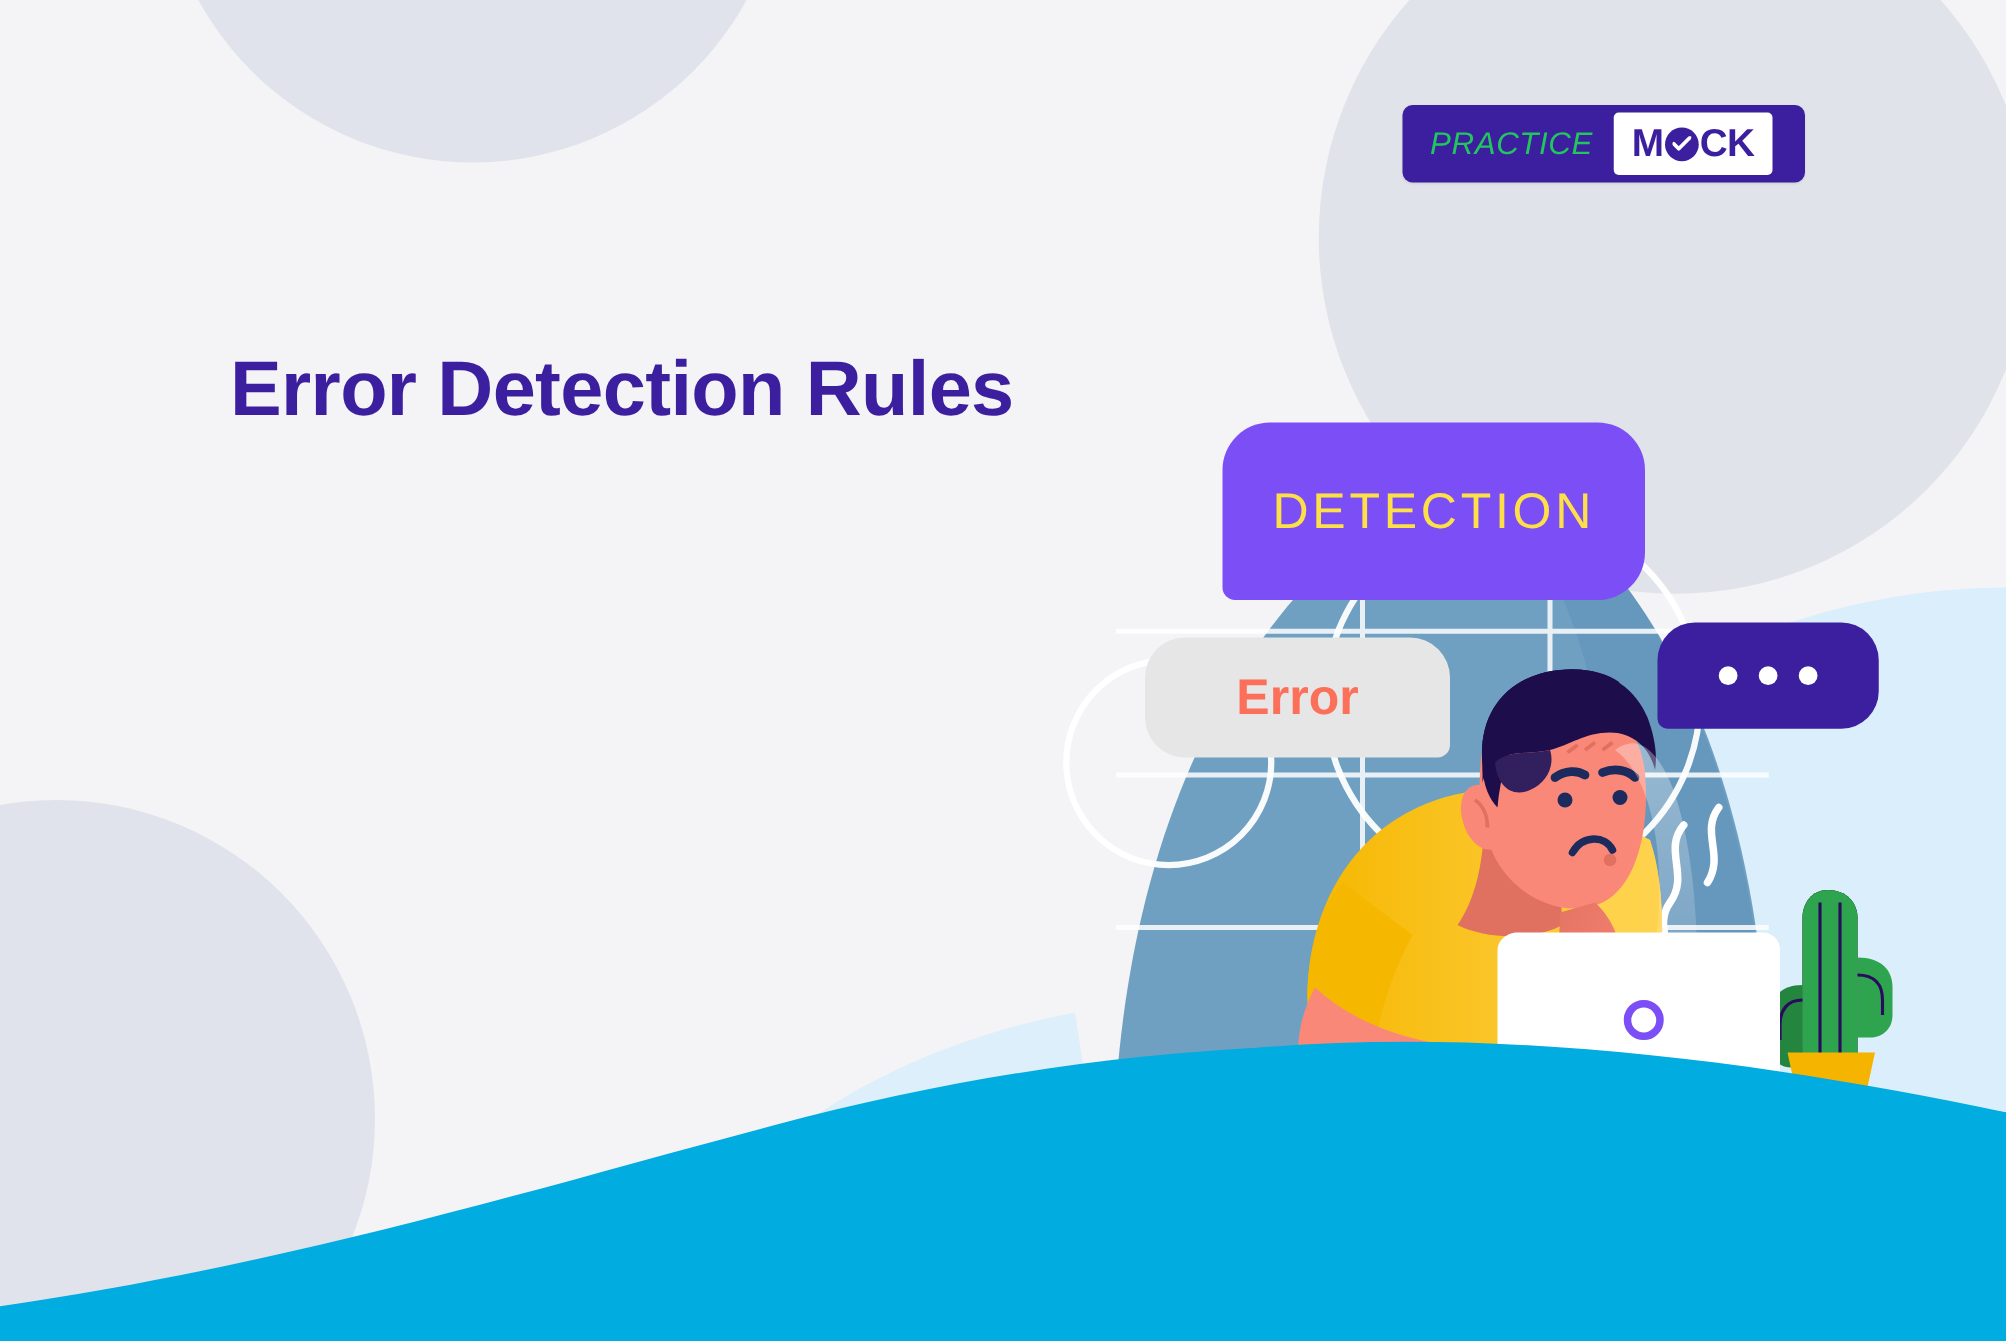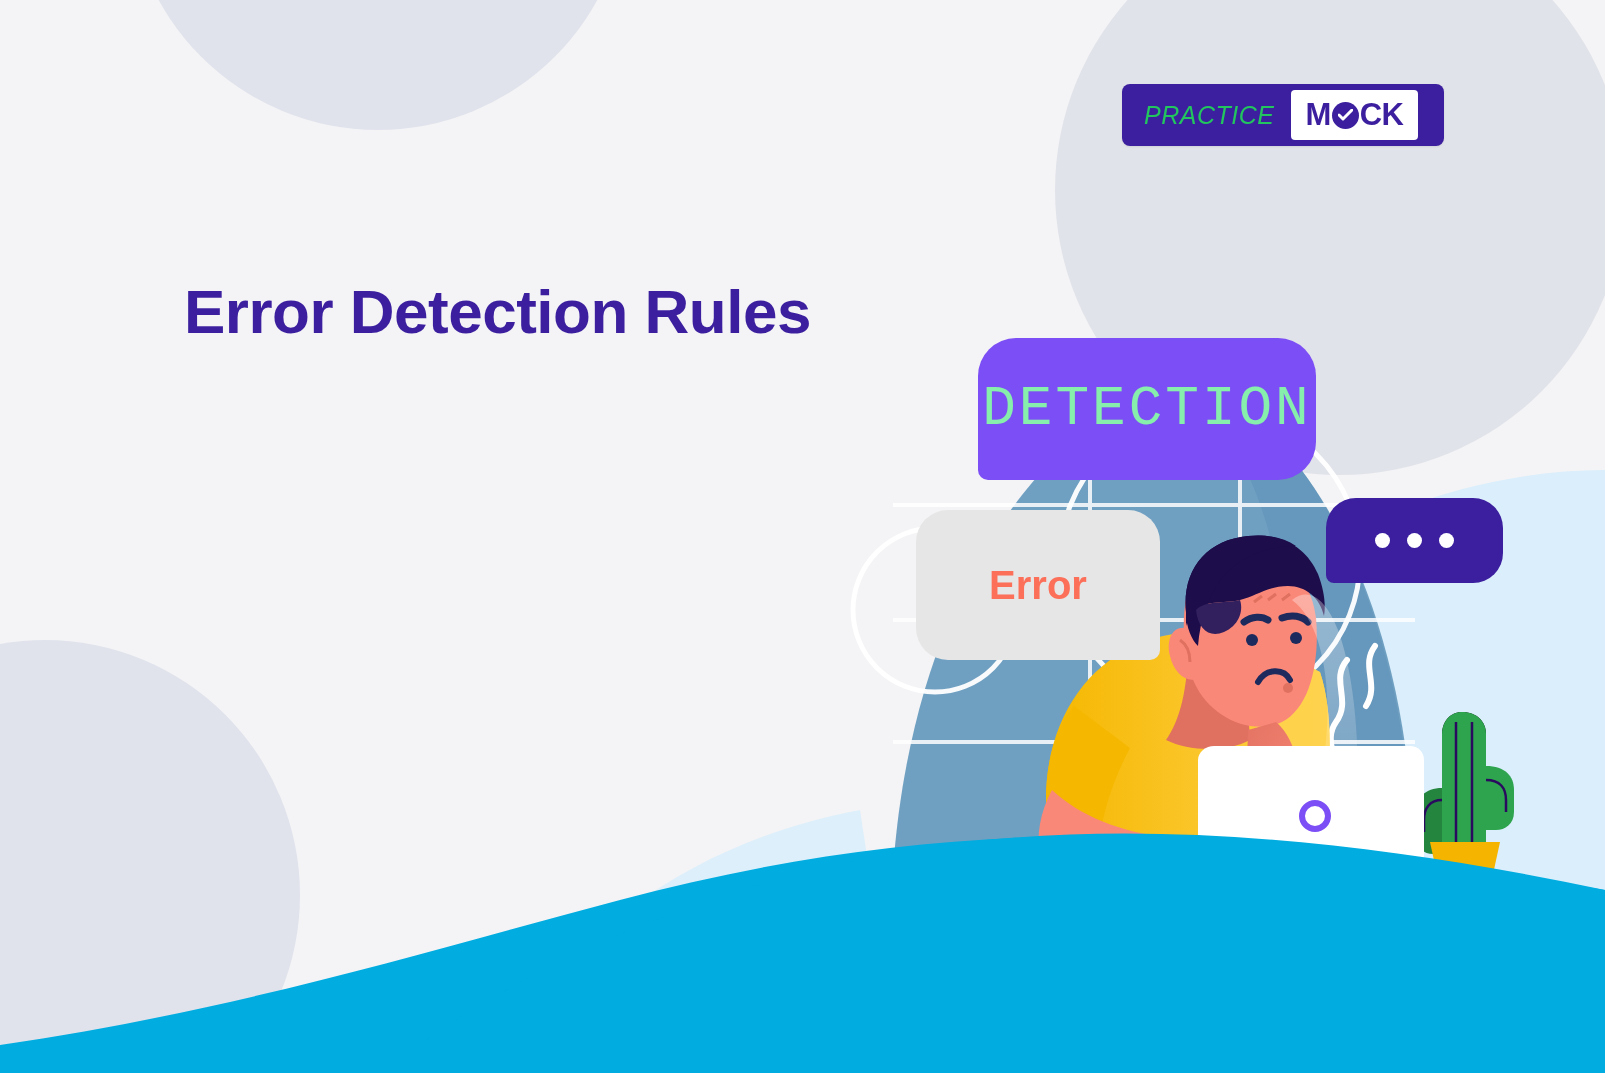--- a/index.html
+++ b/index.html
@@ -132,29 +132,29 @@
     justify-content: center;
   }
   #bubble-detection {
     left: 978px; top: 338px;
     width: 338px; height: 142px;
     background: #7c4ef5;
     border-radius: 38px 38px 38px 10px;
     z-index: 30;
   }
   #bubble-detection-label {
-    color: #86efac;
-    font-size: 56px;
+    color: #fde047;
+    font-size: 40px;
     letter-spacing: 3px;
     font-weight: 300;
-    font-family: Liberation Mono, monospace;
+    font-family: Liberation Sans, sans-serif;
   }
   #bubble-error {
     left: 916px; top: 510px;
-    width: 244px; height: 150px;
+    width: 244px; height: 96px;
     background: #e6e6e6;
     border-radius: 32px 32px 10px 32px;
     z-index: 31;
   }
   #bubble-error-label {
     color: #fc6f59;
     font-size: 40px;
     font-weight: bold;
     font-family: "Liberation Sans", sans-serif;
   }

